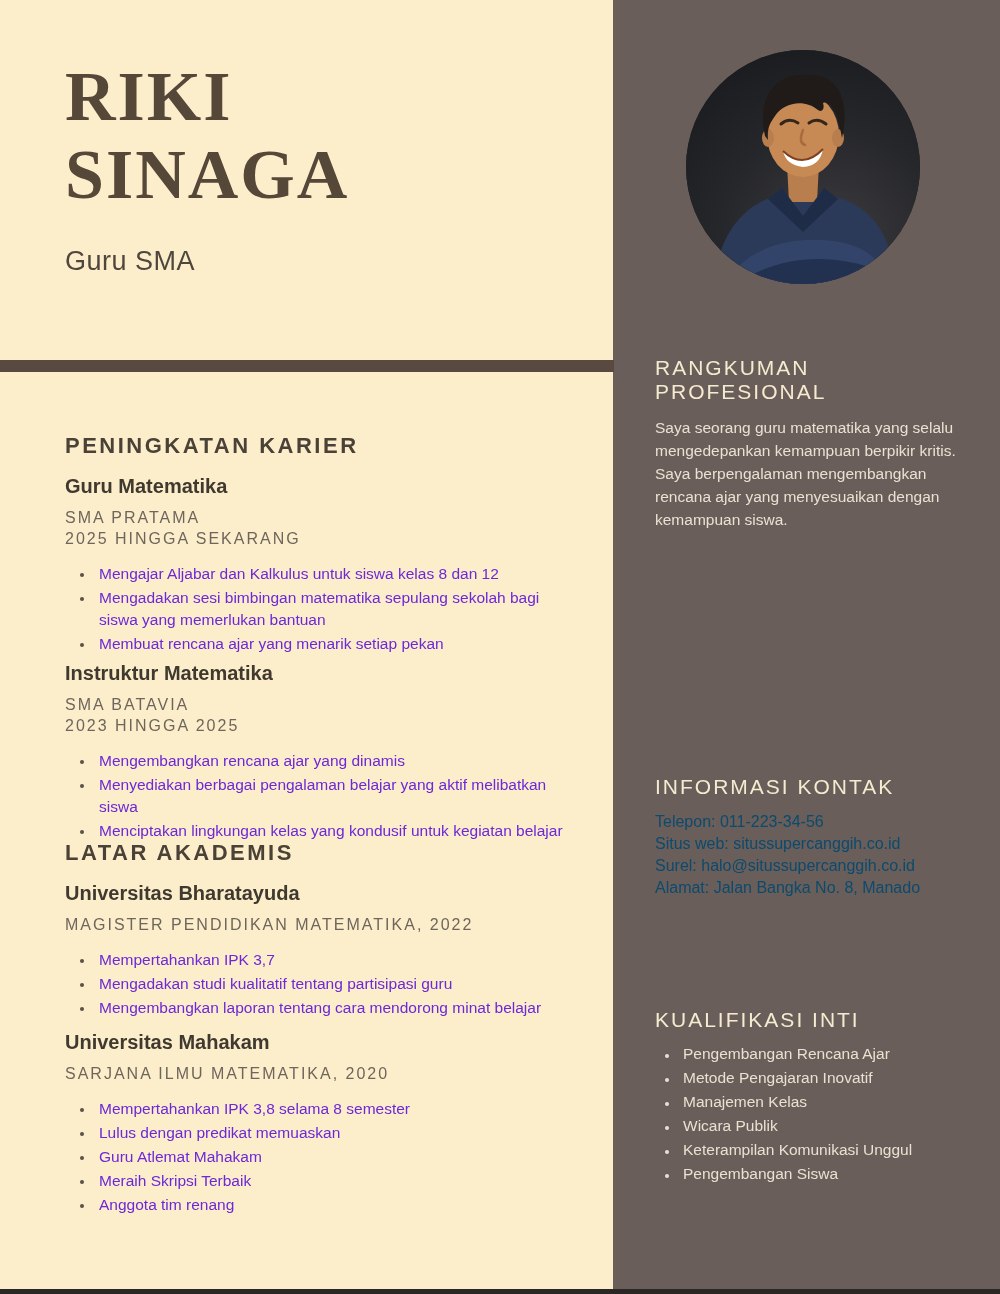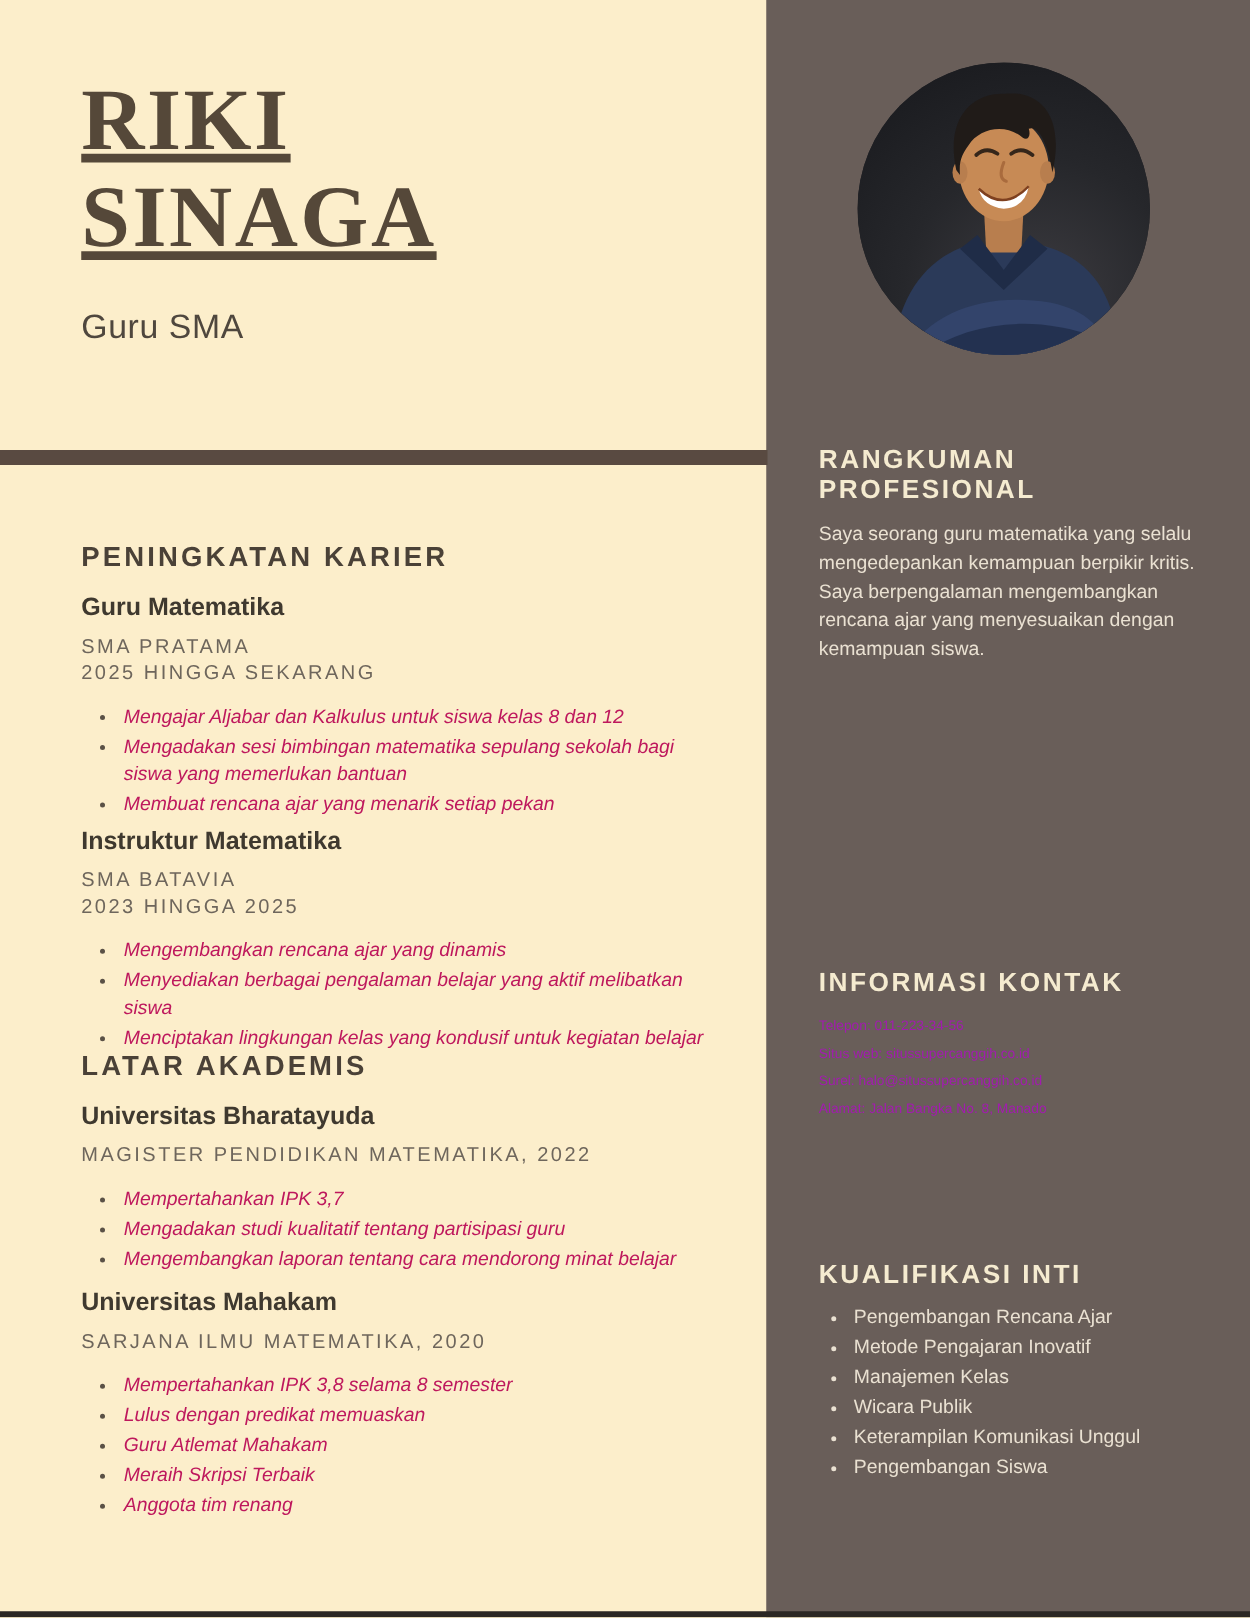--- a/index.html
+++ b/index.html
@@ -17,67 +17,66 @@
   .col-right{position:absolute;left:613px;top:0;width:387px;height:1294px;background:#695E59;}
   .divider-bar{position:absolute;left:0;top:360px;width:614px;height:12px;background:#594A41;}
   .bottom-strip{position:absolute;left:0;bottom:0;width:1000px;height:5px;background:#2B2724;}
 
   
   .name-block{position:absolute;left:65px;top:58px;width:500px;}
   .name{
     margin:0;font-family:"Liberation Serif", serif;font-weight:700;
     font-size:70px;line-height:78px;letter-spacing:2px;color:#554839;
   }
-  .name span{display:block;text-decoration:underline;}
+  .name span{display:block;}
   .subtitle{margin:32px 0 0 0;font-size:27px;color:#4F473E;letter-spacing:0.5px;}
 
   .lsec{position:absolute;left:65px;width:500px;}
   .lsec.karier{top:433px;}
   .lsec.job2{top:662px;}
   .lsec.akademis{top:840px;}
   .lsec.edu2{top:1031px;}
 
   .l-h2{
     margin:0 0 16px 0;font-size:22px;font-weight:700;
     letter-spacing:2.5px;color:#4A4137;
   }
   .l-h3{margin:0 0 9px 0;font-size:20px;font-weight:700;color:#3F392F;}
   .l-meta{margin:0;font-size:16px;letter-spacing:2px;color:#6E665C;line-height:21px;}
   .l-ul{
-    margin:14px 0 0 0;padding:0 0 0 30px;font-size:15.5px;color:#be185d;
+    margin:14px 0 0 0;padding:0 0 0 30px;font-size:15.5px;color:#6d28d9;
     line-height:22px;
-    font-style:italic;
   }
   .l-ul li{margin:0 0 2px 0;padding-left:4px;}
   .l-ul li::marker{color:#5A5146;font-size:13px;}
 
   
   .photo{
     position:absolute;left:73px;top:50px;width:234px;height:234px;
     border-radius:50%;overflow:hidden;background:#202125;
   }
   .rsec{position:absolute;left:42px;width:316px;}
   .rsec.summary{top:356px;}
   .rsec.garis{top:560px;}
   .rsec.kontak{top:775px;}
   .rsec.kualifikasi{top:1008px;}
 
   .r-h2{
-    margin:0 0 12px 0;font-size:21px;font-weight:700;
+    margin:0 0 12px 0;font-size:21px;font-weight:400;
     letter-spacing:2px;color:#F5EBD0;
   }
   .r-p{margin:0;font-size:15.5px;color:#EAE1D2;line-height:23px;}
   .r-ul{
     margin:6px 0 0 0;padding:0 0 0 24px;font-size:15.5px;color:#EAE1D2;
     line-height:20px;
   }
   .r-ul li{margin:0 0 6px 0;padding-left:4px;}
   .r-ul li::marker{color:#EAE1D2;font-size:12px;}
   .r-ul.tight li{margin:0 0 4px 0;}
-  .r-lines{margin:0;font-size:11px;color:#a21caf;line-height:21px;}
+  .r-lines{margin:0;font-size:16px;color:#0c4a6e;line-height:21px;}
   .r-lines div{margin:0 0 1px 0;}
 </style>
 </head>
 <body>
 
 <div class="canvas">
 
   <div class="col-left"></div>
 
   <div class="col-right"></div>

